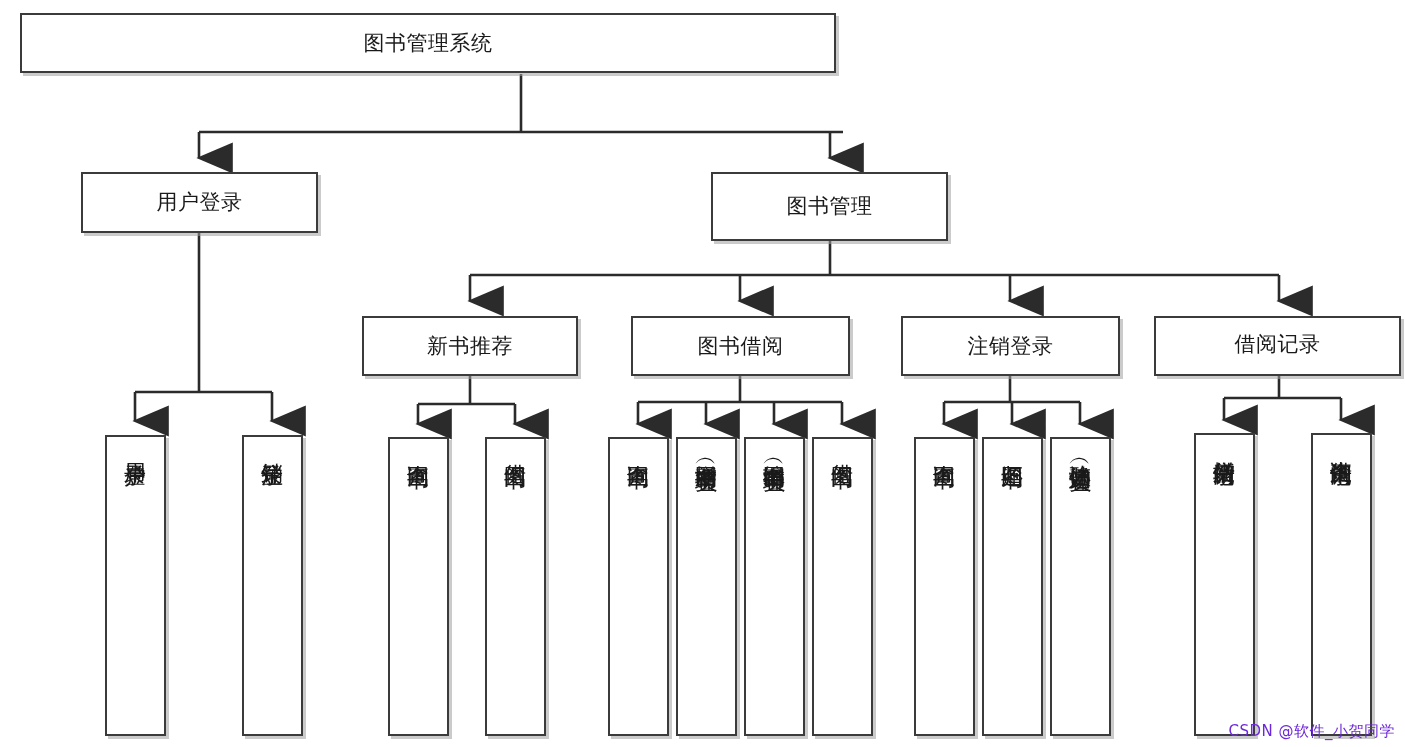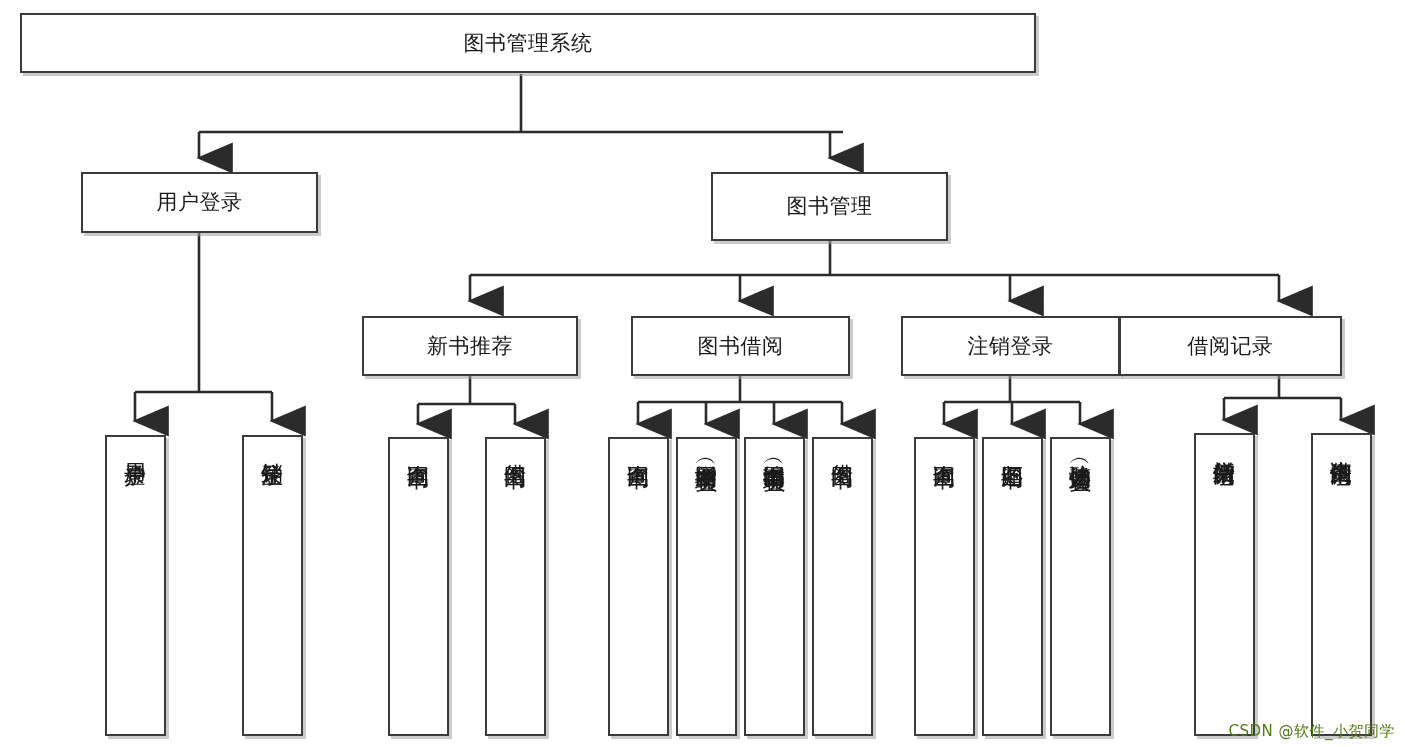--- a/index.html
+++ b/index.html
@@ -56,21 +56,21 @@
     text-orientation: upright;
     font-size: 22px;
     line-height: 1.05;
     letter-spacing: 1px;
   }
   #watermark {
     position: absolute;
     right: 10px;
     bottom: 6px;
     font-size: 15px;
-    color: #4d7c0f;
+    color: #6d28d9;
     letter-spacing: 0.5px;
     white-space: nowrap;
     user-select: none;
   }
 </style>
 </head>
 <body>
 
 <div id="canvas">
 
@@ -117,41 +117,41 @@
       <path d="M 1012 402 L 1012 424" marker-end="url(#arrow)"></path>
       <path d="M 1080 402 L 1080 424" marker-end="url(#arrow)"></path>
 
       <path d="M 1279 376 L 1279 398"></path>
       <path d="M 1224 398 L 1341 398"></path>
       <path d="M 1224 398 L 1224 420" marker-end="url(#arrow)"></path>
       <path d="M 1341 398 L 1341 420" marker-end="url(#arrow)"></path>
     </g>
   </svg>
 
-  <div class="node horiz" style="left:20px; top:13px; width:1016px; height:60px;">
+  <div class="node horiz" style="left:20px; top:13px; width:816px; height:60px;">
     <span class="label">图书管理系统</span>
   </div>
 
   <div class="node horiz" style="left:81px; top:172px; width:237px; height:61px;">
     <span class="label">用户登录</span>
   </div>
   <div class="node horiz" style="left:711px; top:172px; width:237px; height:69px;">
     <span class="label">图书管理</span>
   </div>
 
   <div class="node horiz" style="left:362px; top:316px; width:216px; height:60px;">
     <span class="label">新书推荐</span>
   </div>
   <div class="node horiz" style="left:631px; top:316px; width:219px; height:60px;">
     <span class="label">图书借阅</span>
   </div>
   <div class="node horiz" style="left:901px; top:316px; width:219px; height:60px;">
     <span class="label">注销登录</span>
   </div>
-  <div class="node horiz" style="left:1119px; top:316px; width:223px; height:60px;">
+  <div class="node horiz" style="left:1154px; top:316px; width:247px; height:60px;font-family:Liberation Mono, monospace;">
     <span class="label">借阅记录</span>
   </div>
 
   <div class="node vert" style="left:105px; top:435px; width:61px; height:301px;">
     <span class="label">用户登录</span>
   </div>
   <div class="node vert" style="left:242px; top:435px; width:61px; height:301px;">
     <span class="label">注销登录</span>
   </div>
 

